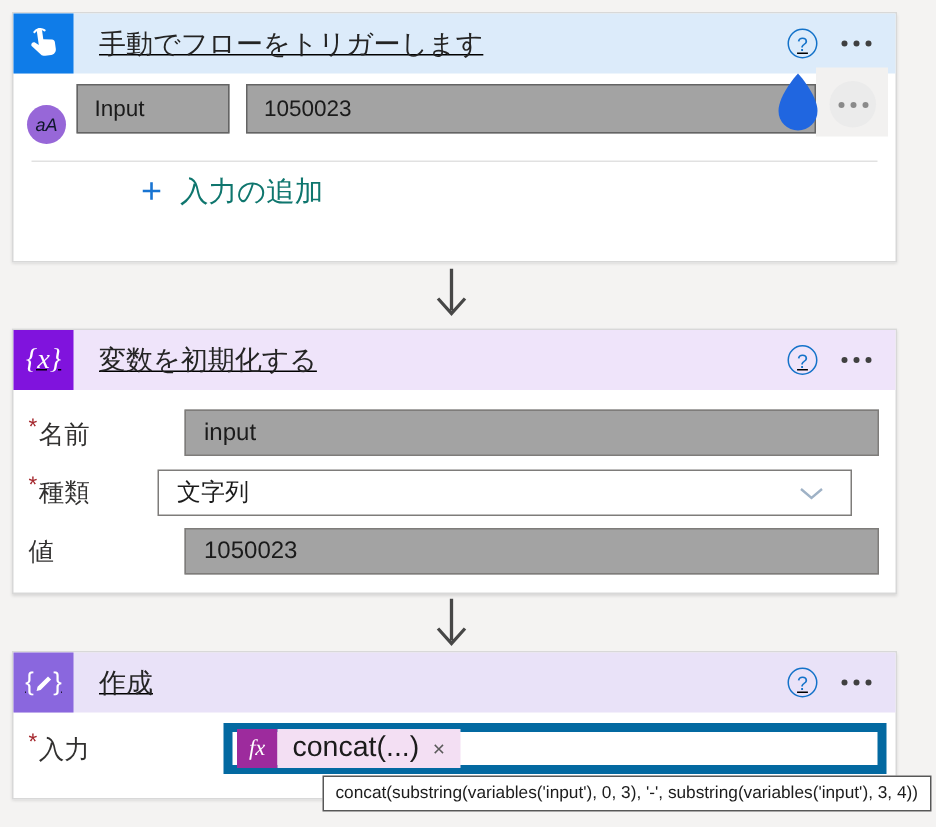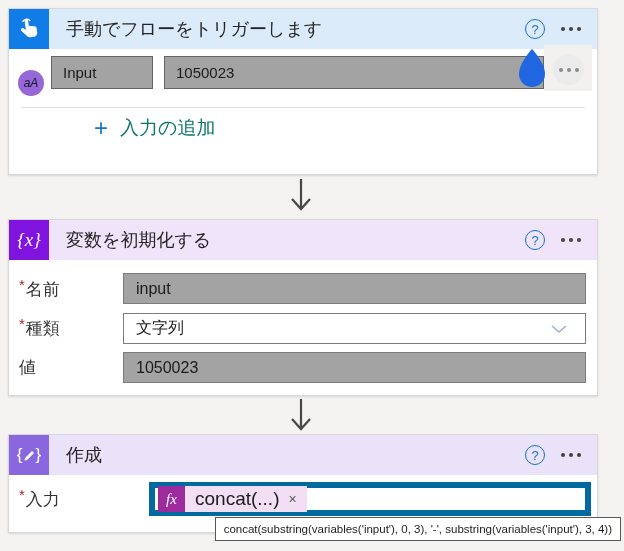--- a/index.html
+++ b/index.html
@@ -1,21 +1,21 @@
 <!DOCTYPE html>
 <html><head>
 <meta charset="utf-8">
 <style>
   html,body{margin:0;padding:0;background:#f4f3f2;}
   *{box-sizing:border-box;}
   .stage{position:relative;width:624px;height:551px;background:#f4f3f2;
          font-family:"Liberation Sans",sans-serif;overflow:hidden;}
   .card{position:absolute;left:8px;width:590px;background:#fff;
         border:1px solid #d8d8d8;box-shadow:0 1px 2px rgba(0,0,0,.12);}
-  .card-header{position:absolute;top:0;left:0;right:0;height:40px;display:flex;align-items:center;}
+  .card-header{position:absolute;top:0;left:0;right:0;height:40px;display:flex;align-items:center;text-decoration:underline;}
   .icon-sq{width:40px;height:40px;flex:0 0 40px;display:flex;align-items:center;
            justify-content:center;color:#fff;}
   .card-title{margin-left:17px;font-size:18px;color:#242424;white-space:nowrap;}
   .header-actions{margin-left:auto;display:flex;align-items:center;gap:14px;padding-right:14px;}
   .help-btn{width:20px;height:20px;border:1.6px solid #1372c9;border-radius:50%;
             color:#1372c9;font-size:13px;display:flex;align-items:center;justify-content:center;
             background:transparent;cursor:pointer;}
   .dots{display:flex;gap:4px;align-items:center;cursor:pointer;padding:4px 2px;}
   .dots i{width:4px;height:4px;border-radius:50%;background:#404040;display:block;}
   .dots.gray i{background:#8a8a8a;}
@@ -48,21 +48,21 @@
 
   
   #card2{top:219px;height:177px;}
   #hdr2{background:#efe4fa;}
   #icon2{background:#8013dd;font-family:"Liberation Serif",serif;font-style:italic;font-size:19px;}
   .fld-label{position:absolute;left:10px;font-size:17px;color:#323130;display:flex;gap:1px;}
   .req{color:#a4262c;font-size:15px;margin-top:-2px;}
   .fld{left:114px;width:463px;height:31px;border:1px solid #7e7c7a;font-size:16px;padding:0 12px;}
   #fld-name{position:absolute;top:53px;}
   #lab-name{top:58px;}
-  .dropdown{position:absolute;left:114px;top:93px;width:463px;height:31px;border:1px solid #7e7c7a;
+  .dropdown{position:absolute;left:96px;top:93px;width:463px;height:31px;border:1px solid #7e7c7a;
             background:#fff;display:flex;align-items:center;padding:0 12px;font-size:16px;
             color:#1b1b1b;cursor:pointer;}
   #lab-type{top:97px;}
   .chev{margin-left:auto;margin-right:6px;}
   #fld-value{position:absolute;top:132px;}
   #lab-value{top:136px;}
 
   
   #card3{top:434px;height:99px;}
   #hdr3{background:#e9e2f8;}

